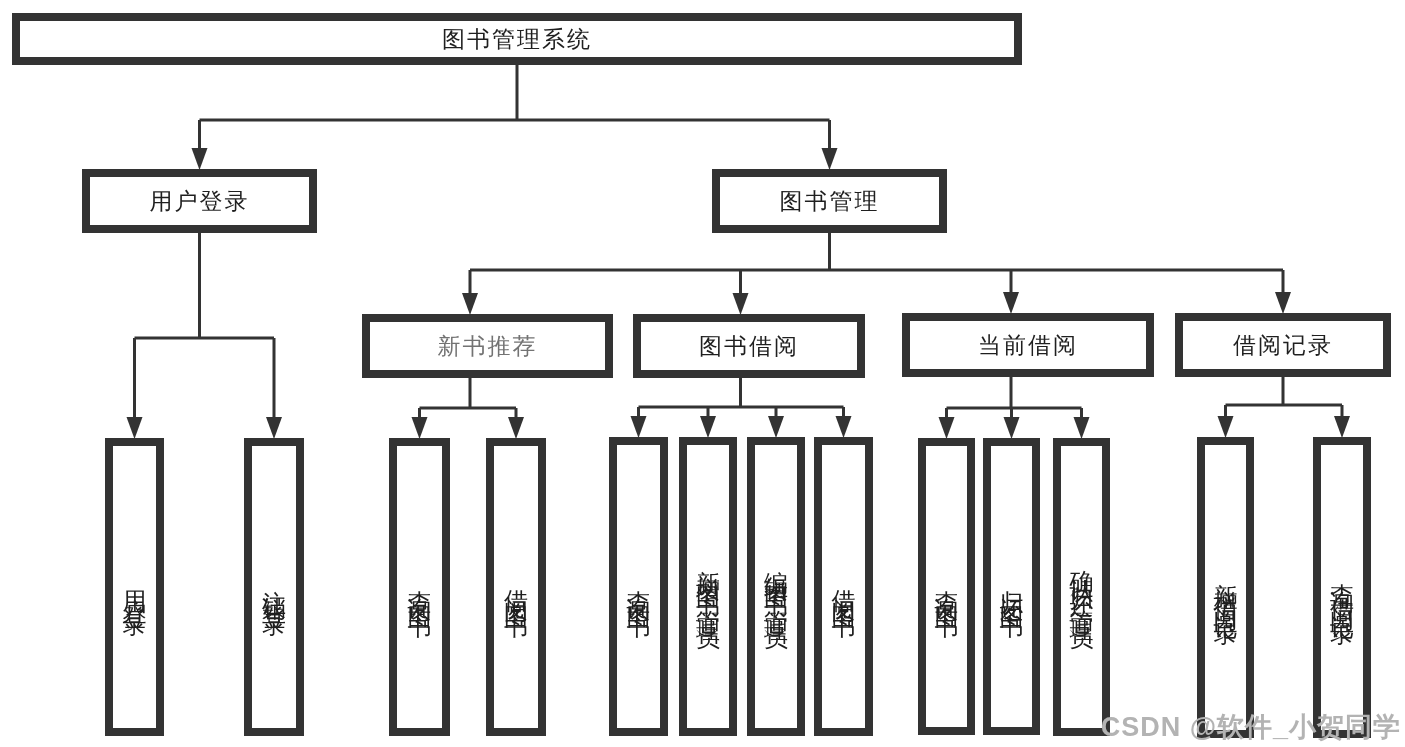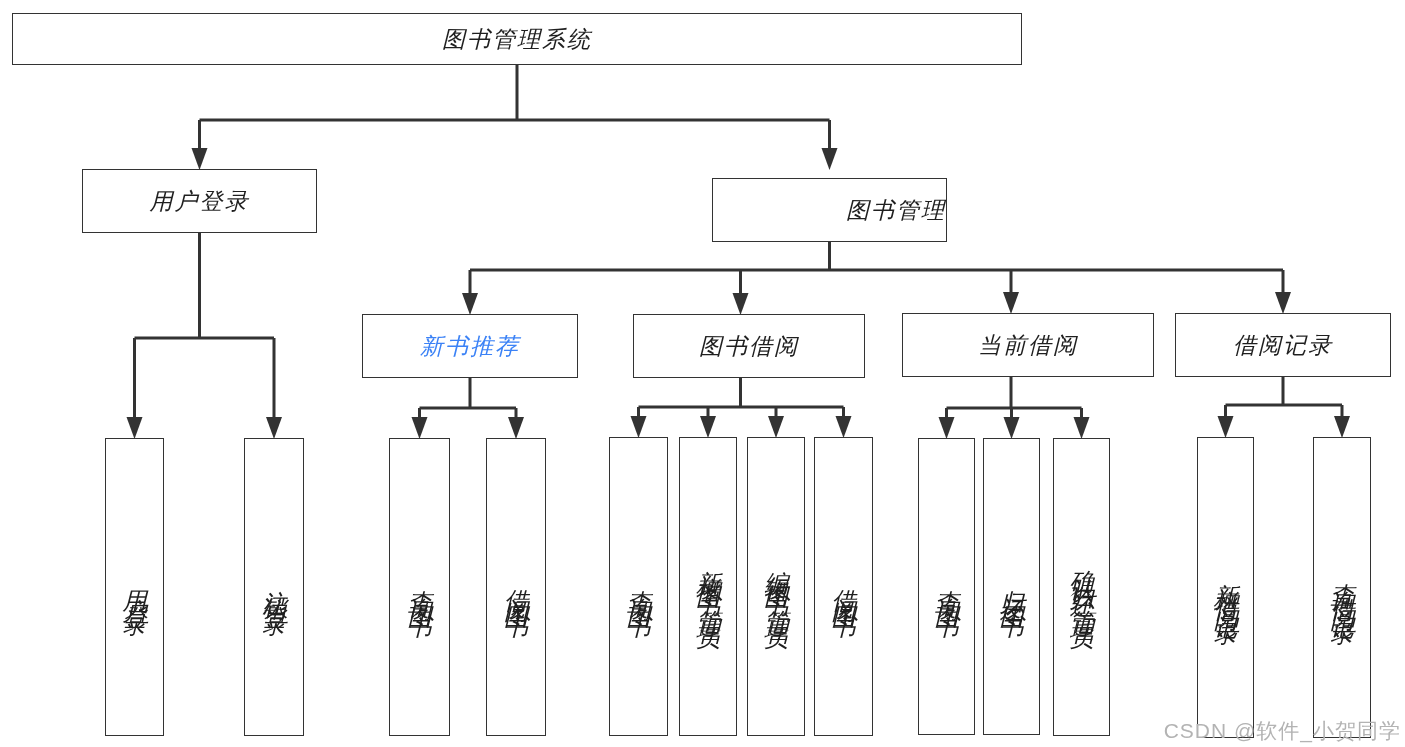--- a/index.html
+++ b/index.html
@@ -7,49 +7,49 @@
     position:relative;
     width:1405px;height:747px;
     background:#ffffff;
     overflow:hidden;
     font-family:"Liberation Sans", sans-serif;
   }
   #connector-layer{position:absolute;left:0;top:0;z-index:1;}
   .node{
     position:absolute;
     background:#ffffff;
-    border:1px solid #f9a8d4;
+    border:8px solid #f9a8d4;
     box-sizing:border-box;
     display:flex;
     align-items:center;
     justify-content:center;
     color:#1f1f1f;
     z-index:2;
-    font-style:italic;
   }
   .node .label-h{
     font-size:23px;
     letter-spacing:2px;
     white-space:nowrap;
   }
   .node .label-v{
     writing-mode:vertical-rl;
     text-orientation:mixed;
     font-size:24px;
     letter-spacing:8px;
     line-height:1;
   }
   #watermark{
     position:absolute;
     right:4px;
     bottom:2px;
-    font-size:21px;
+    font-size:27px;
     letter-spacing:1px;
     z-index:5;
     font-family:"Liberation Sans", sans-serif;
+    font-weight:bold;
   }
 </style>
 </head>
 <body>
 
 <div id="canvas">
   <svg id="connector-layer" width="1405" height="747">
       <path d="M517 65 V120 M199.5 120 H829.5 M199.5 120 V150 M829.5 120 V150 M829.5 233 V270 M470 270 H1283 M470 270 V295 M740.5 270 V295 M1011 270 V294 M1283 270 V294 M199.5 233 V338 M134.5 338 H274 M134.5 338 V419 M274 338 V419 M470 378 V408 M419.5 408 H516 M419.5 408 V419 M516 408 V419 M740.5 378 V407 M638.5 407 H843.5 M638.5 407 V418 M708 407 V418 M776 407 V418 M843.5 407 V418 M1011 377 V408 M946.5 408 H1081.5 M946.5 408 V419 M1011.5 408 V419 M1081.5 408 V419 M1283 377 V405 M1225.5 405 H1342 M1225.5 405 V418 M1342 405 V418" fill="none" stroke="#333333" stroke-width="3"></path>
       <polygon points="191.5,148 207.5,148 199.5,170" fill="#333333"></polygon>
       <polygon points="821.5,148 837.5,148 829.5,170" fill="#333333"></polygon>
@@ -71,24 +71,24 @@
       <polygon points="1217.5,416 1233.5,416 1225.5,438" fill="#333333"></polygon>
       <polygon points="1334,416 1350,416 1342,438" fill="#333333"></polygon>
     </svg>
   <div id="nodes-layer">
       <div class="node" style="left: 12px; top: 13px; width: 1010px; height: 52px; border-color: rgb(51, 51, 51); color: rgb(31, 31, 31);">
         <span class="label-h">图书管理系统</span>
       </div>
       <div class="node" style="left: 82px; top: 169px; width: 235px; height: 64px; border-color: rgb(51, 51, 51); color: rgb(31, 31, 31);">
         <span class="label-h">用户登录</span>
       </div>
-      <div class="node" style="left: 712px; top: 178px; width: 235px; height: 64px; border-color: rgb(51, 51, 51); color: rgb(31, 31, 31); justify-content: flex-end;">
+      <div class="node" style="left: 712px; top: 169px; width: 235px; height: 64px; border-color: rgb(51, 51, 51); color: rgb(31, 31, 31);">
         <span class="label-h">图书管理</span>
       </div>
-      <div class="node" style="left: 362px; top: 314px; width: 216px; height: 64px; border-color: rgb(51, 51, 51); color: #3b82f6;">
+      <div class="node" style="left: 362px; top: 314px; width: 251px; height: 64px; border-color: rgb(51, 51, 51); color: #737373;">
         <span class="label-h">新书推荐</span>
       </div>
       <div class="node" style="left: 633px; top: 314px; width: 232px; height: 64px; border-color: rgb(51, 51, 51); color: rgb(31, 31, 31);">
         <span class="label-h">图书借阅</span>
       </div>
       <div class="node" style="left: 902px; top: 313px; width: 252px; height: 64px; border-color: rgb(51, 51, 51); color: rgb(31, 31, 31);">
         <span class="label-h">当前借阅</span>
       </div>
       <div class="node" style="left: 1175px; top: 313px; width: 216px; height: 64px; border-color: rgb(51, 51, 51); color: rgb(31, 31, 31);">
         <span class="label-h">借阅记录</span>

